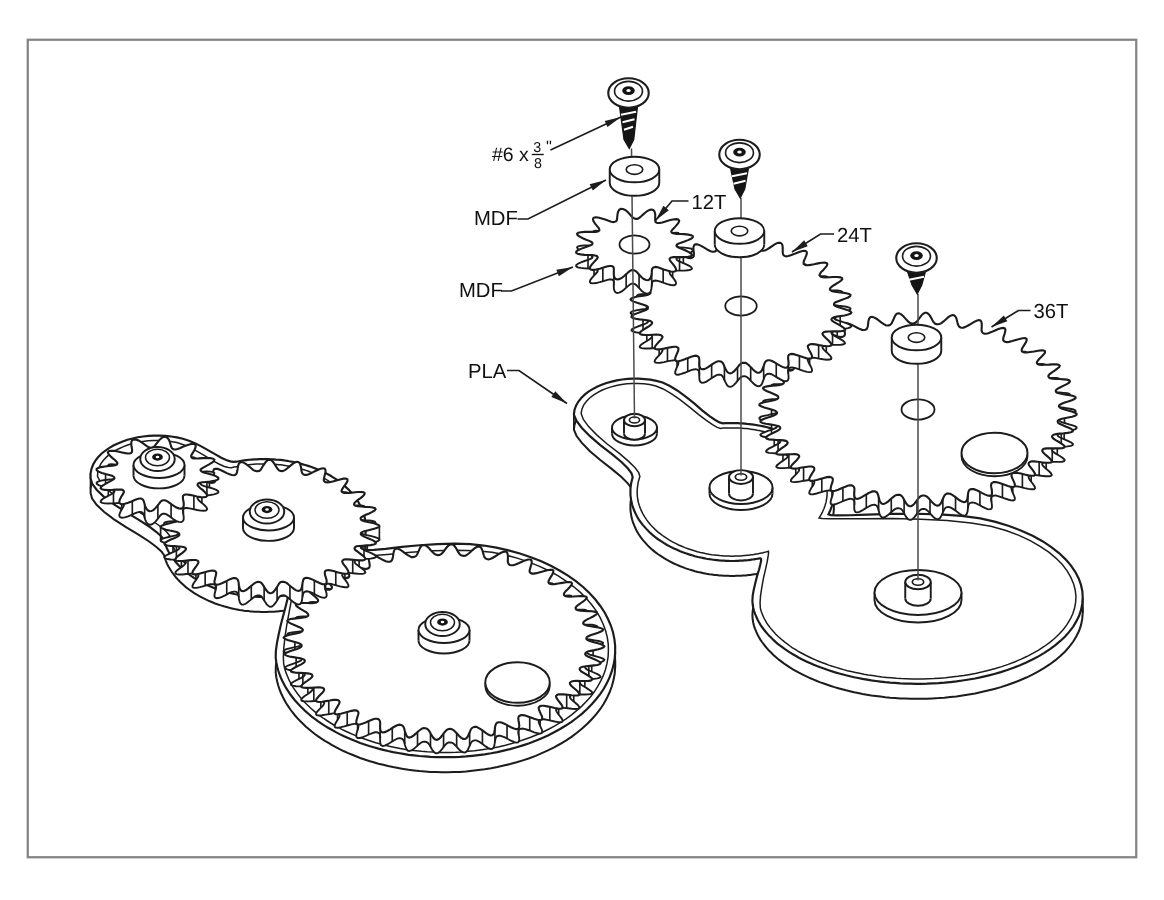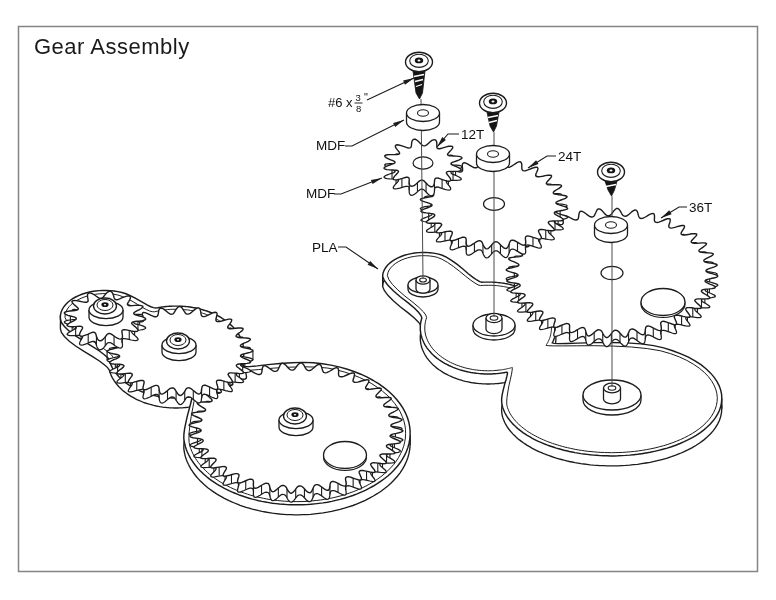--- a/index.html
+++ b/index.html
@@ -5,21 +5,20 @@
   html,body{margin:0;padding:0;background:#fff;}
   .sheet{position:relative;width:776px;height:600px;background:#fff;overflow:hidden;
          font-family:"Liberation Sans",sans-serif;}
   .title{position:absolute;left:34px;top:34px;font-size:22px;color:#1a1a1a;letter-spacing:.5px;}
   svg{position:absolute;left:0;top:0;}
 </style>
 </head>
 <body>
 
 <div class="sheet">
-  <div class="title">Gear Assembly</div>
   <svg id="cad" width="776" height="600" viewBox="0 0 776 600">
       <rect x="18.5" y="26.5" width="739" height="545" fill="none" stroke="#848484" stroke-width="1.5"></rect>
       <g>
         <g>
           <polyline points="414,78 367,100" fill="none" stroke="#1c1c1c" stroke-width="1.1"></polyline>
           <path d="M414.0 78.0 L 405.0 84.7 L 403.1 80.6 Z" fill="#1c1c1c" stroke="none"></path>
         </g>
         <text x="328" y="107" font-size="13" fill="#111111" font-family="&quot;Liberation Sans&quot;,sans-serif">#6 x</text>
         <text x="355.5" y="101" font-size="9.5" fill="#111111" font-family="&quot;Liberation Sans&quot;,sans-serif">3</text>
         <line x1="354.5" y1="103" x2="362.5" y2="103" stroke="#111111" stroke-width="0.9"></line>

